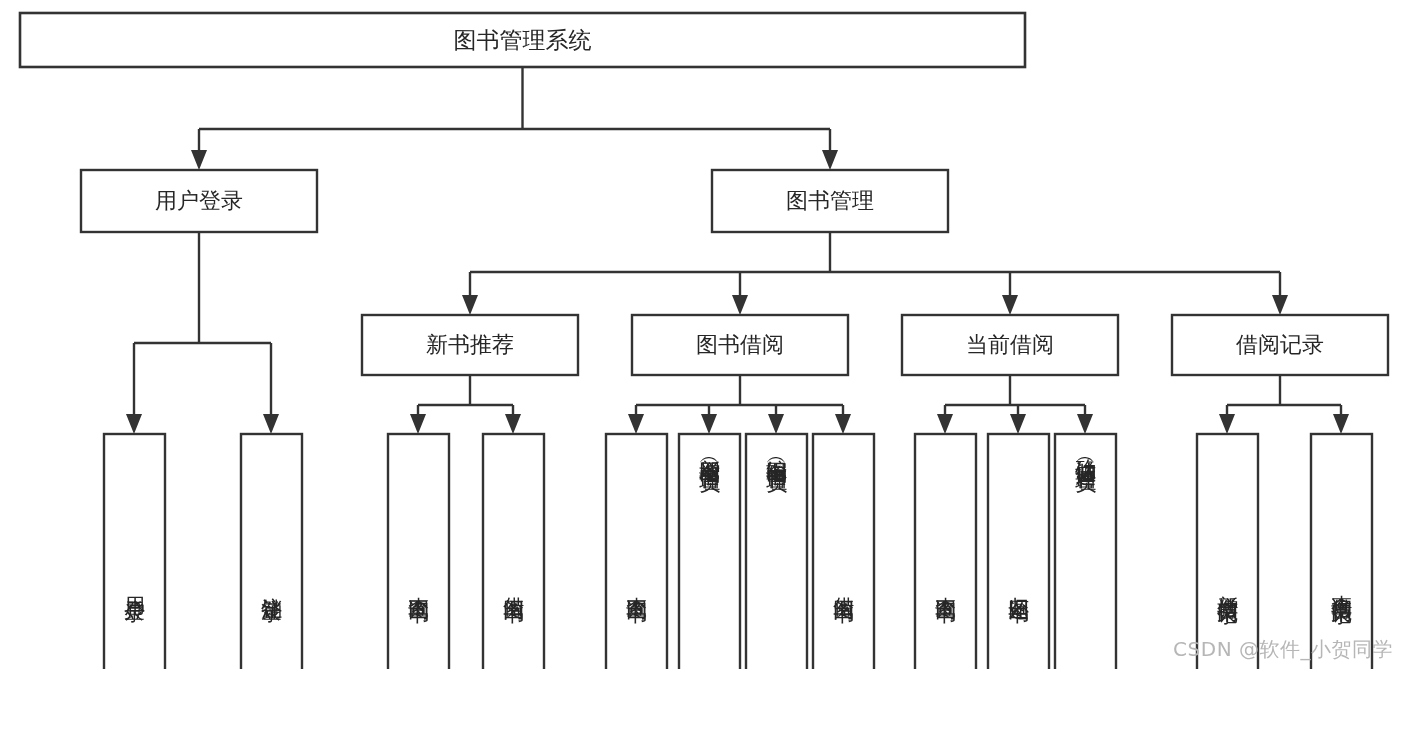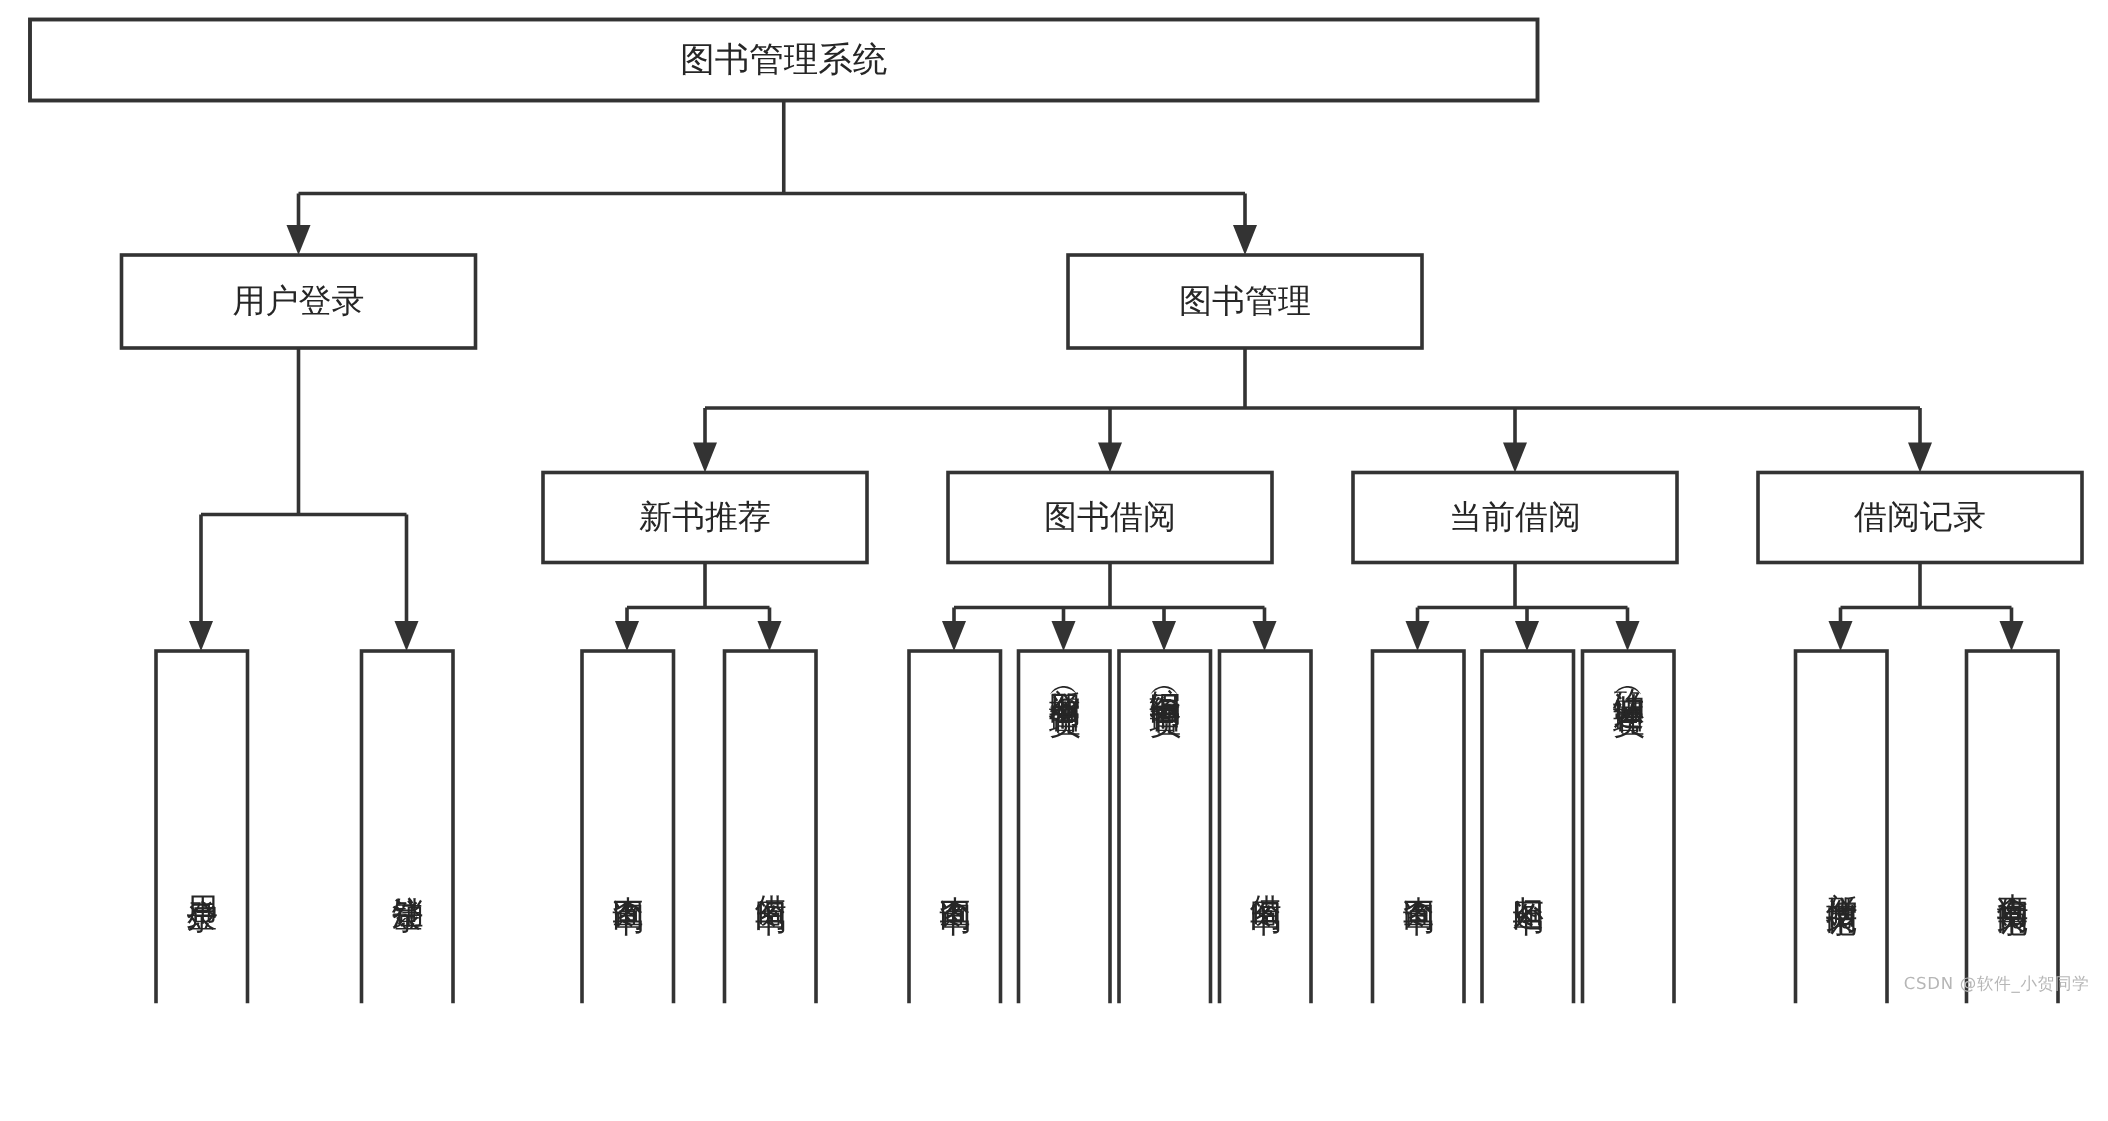--- a/index.html
+++ b/index.html
@@ -71,21 +71,21 @@
     letter-spacing: 2px;
     color: #262626;
     white-space: nowrap;
     text-align: left;
   }
   .watermark {
     position: absolute;
     right: 12px;
     bottom: 6px;
     font-family: "DejaVu Sans", "Liberation Sans", sans-serif;
-    font-size: 11px;
+    font-size: 20px;
     color: #b6b6b6;
     letter-spacing: 0.5px;
     white-space: nowrap;
     pointer-events: none;
   }
 </style>
 </head>
 <body>
 
 <div id="diagram-root">

